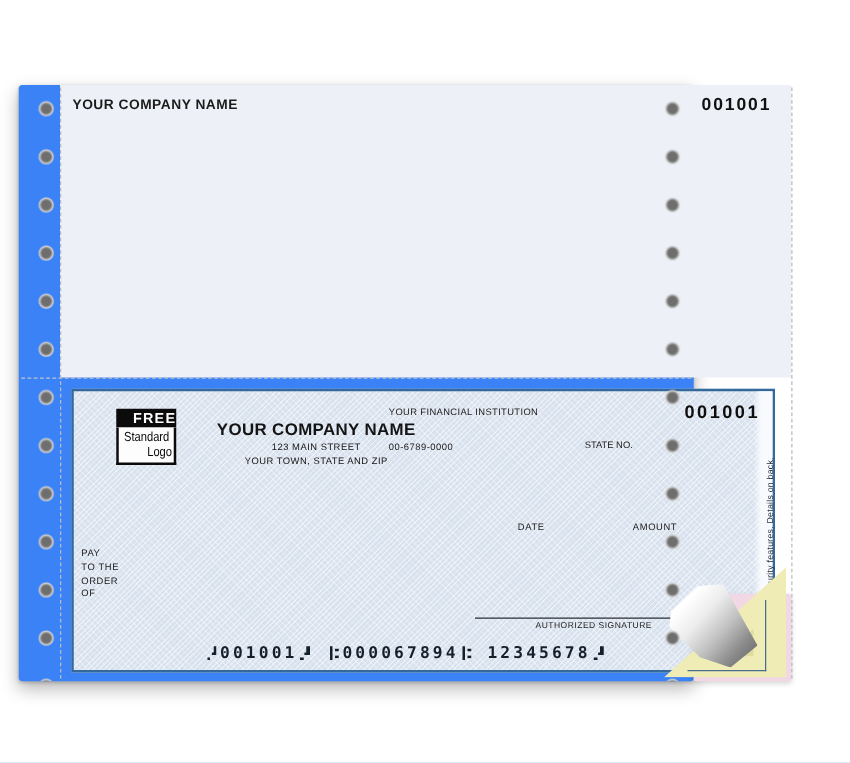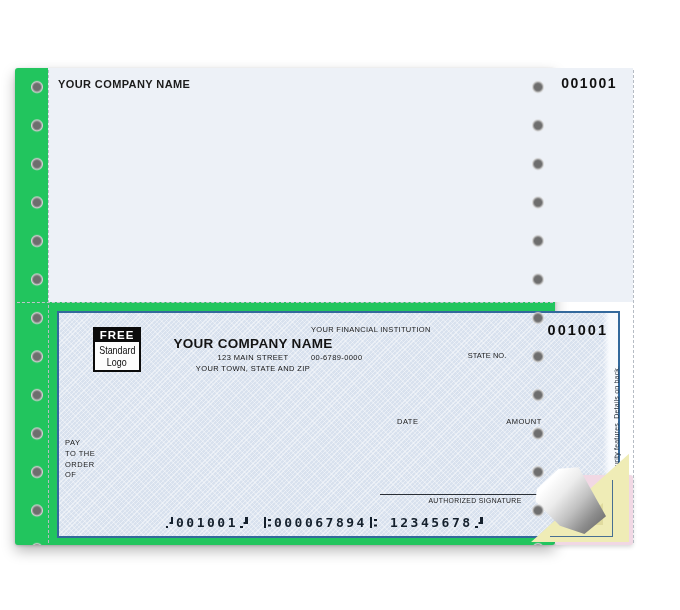--- a/index.html
+++ b/index.html
@@ -4,21 +4,21 @@
 <style>
   html,body { margin:0; padding:0; background:#ffffff; }
   .stage {
     position:relative; width:680px; height:610px; background:#ffffff;
     font-family:"Liberation Sans", sans-serif; overflow:hidden;
     -webkit-font-smoothing:antialiased;
   }
   
   .paper {
     position:absolute; left:15px; top:68px; width:540px; height:477px;
-    background:#22c55e; border-radius:3px;
+    background:#3b82f6; border-radius:3px;
     box-shadow:0 6px 14px rgba(0,0,0,0.28), 0 1px 3px rgba(0,0,0,0.18);
   }
   
   .holes {
     position:absolute; top:0; bottom:0; width:22px;
     background-image: radial-gradient(circle at 11px 19px,
       #6e6e6e 0 3.5px, #9a9a9a 4.5px, #d4d4d4 5.5px, rgba(0,0,0,0) 6.5px);
     background-size:22px 38.5px; background-repeat:repeat-y; z-index:7;
   }
   .holes.left  { left:11px; }
@@ -55,42 +55,42 @@
     background-image:
       repeating-linear-gradient(135deg, rgba(255,255,255,0.45) 0 1px, rgba(255,255,255,0) 1px 3px),
       repeating-linear-gradient(45deg,  rgba(255,255,255,0.30) 0 1px, rgba(255,255,255,0) 1px 4px);
     z-index:3;
   }
   .check-right-strip {
     position:absolute; top:0; bottom:0; right:0; width:15px;
     background:linear-gradient(to right, rgba(251,252,254,0) 0, rgba(250,252,255,0.92) 40%);
   }
   
-  .logo { position:absolute; left:34px; top:14px; width:48px; text-align:center; }
+  .logo { position:absolute; left:34px; top:14px; width:48px; text-align:right; }
   .logo-banner {
     background:#0b0b0b; color:#ffffff; font-weight:bold; font-size:11.5px;
     letter-spacing:1px; padding:2px 0 1px;
   }
   .logo-box {
     border:2.5px solid #0b0b0b; border-top:none; background:#fdfdfd; color:#0b0b0b;
     font-weight:normal; font-size:10.5px; line-height:11.5px; padding:3px 0 2px;
   }
   .cond { display:inline-block; transform:scaleX(0.85); white-space:nowrap; }
   
   .payer { position:absolute; left:88px; top:23px; width:212px; text-align:center; color:#141414; }
   .payer-name { font-size:13.5px; font-weight:bold; letter-spacing:0.3px; }
   .payer-addr { font-size:7.5px; margin-top:2px; letter-spacing:0.4px; }
   
   .bank { position:absolute; left:252px; top:12px; width:206px; text-align:left; color:#1a1a1a; }
   .bank-line { font-size:7.5px; letter-spacing:0.3px; line-height:9px; }
   .bank-fraction { font-size:7.5px; letter-spacing:0.4px; margin-top:19px; }
   
   .checkno-label { position:absolute; left:396px; top:38px; width:64px; text-align:center; font-size:7.5px; color:#1a1a1a; }
   .check-number  { position:absolute; right:10px; top:9px; font-size:14.5px; font-weight:bold; letter-spacing:2px; color:#0e0e0e; }
-  .date-label    { position:absolute; left:338px; top:104px; width:56px; font-size:7.5px; letter-spacing:0.5px; color:#1a1a1a; }
+  .date-label    { position:absolute; left:338px; top:104px; width:56px; text-align:center; font-size:7.5px; letter-spacing:0.5px; color:#1a1a1a; }
   .amount-label  { position:absolute; left:437px; top:104px; width:56px; text-align:center; font-size:7.5px; letter-spacing:0.5px; color:#1a1a1a; }
   .payto { position:absolute; left:6px; top:125px; font-size:7.5px; line-height:10.8px; letter-spacing:0.5px; color:#1a1a1a; }
   
   .sig-line  { position:absolute; left:321px; top:181px; width:190px; border-top:1px solid #2a2f36; }
   .sig-label { position:absolute; left:321px; top:184px; width:190px; text-align:center; font-size:6.8px; letter-spacing:0.4px; color:#1a1a1a; }
   
   .micr {
     position:absolute; left:104px; top:202px; display:flex; align-items:center;
     color:#15202c; font-family:"DejaVu Sans Mono", monospace; font-weight:bold;
     font-size:13px; letter-spacing:2.5px;

